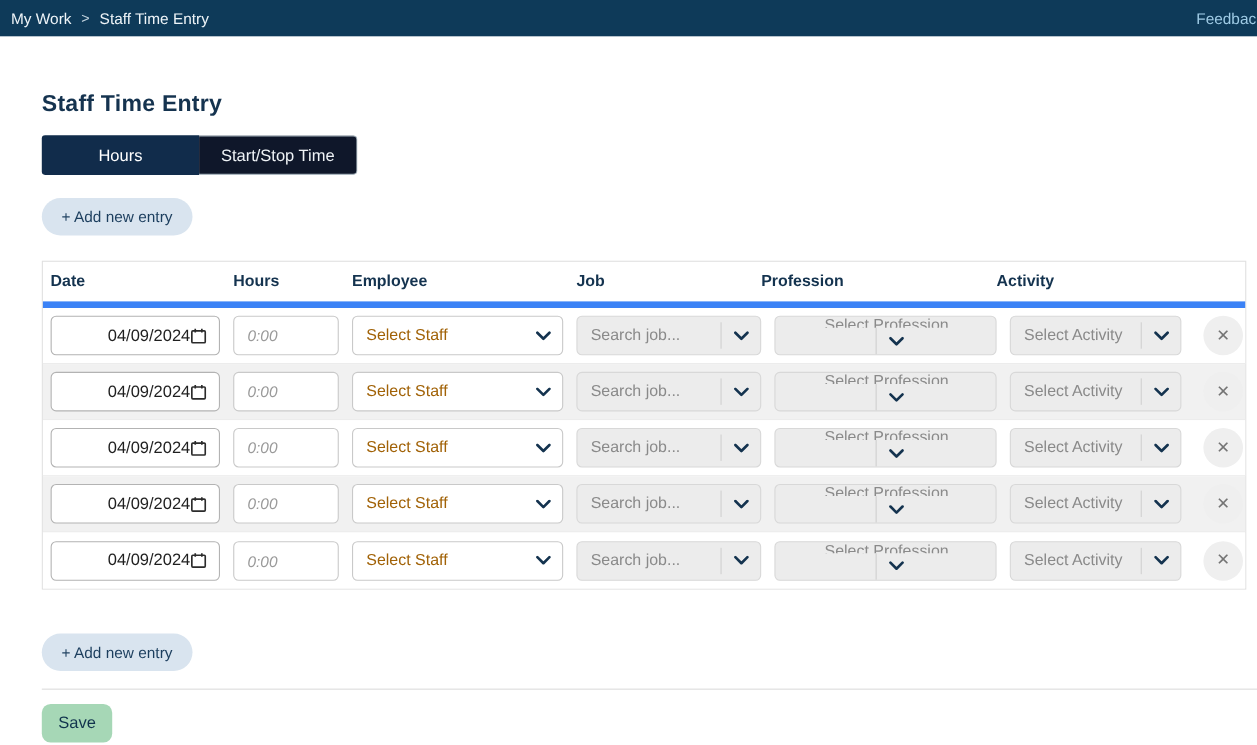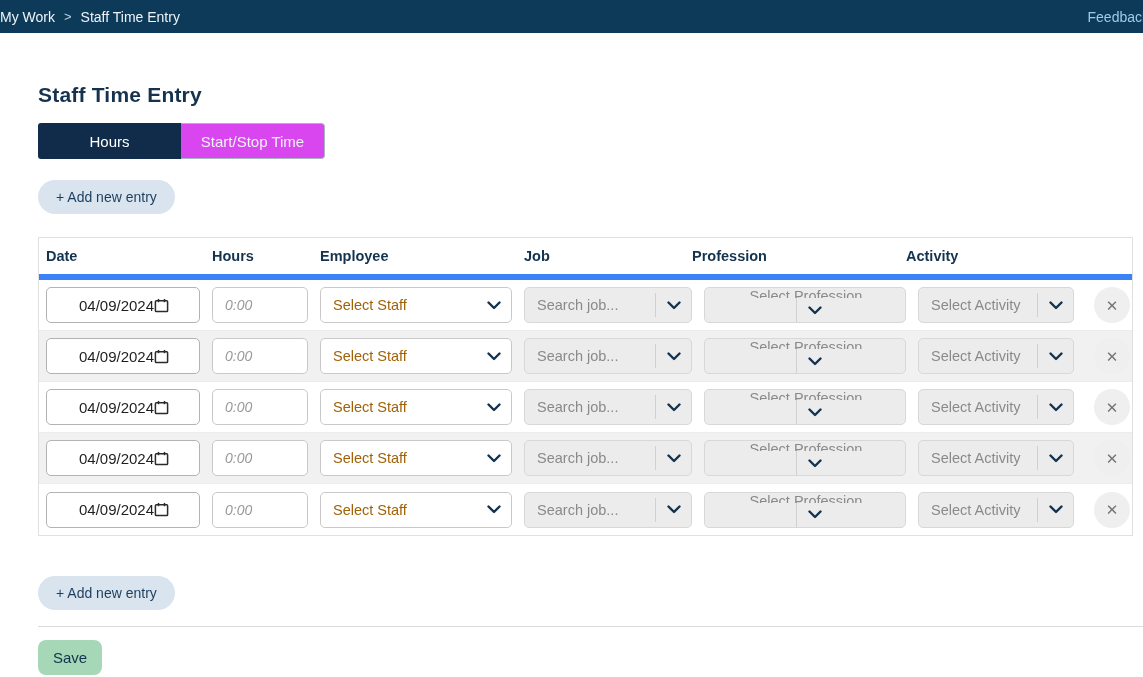--- a/index.html
+++ b/index.html
@@ -11,20 +11,21 @@
     position: relative;
   }
 
   
   .topbar {
     height: 33px;
     background: #0e3a59;
     display: flex;
     align-items: center;
     justify-content: space-between;
+    padding-left: 10px;
     font-size: 14px;
   }
   .breadcrumb { display: flex; align-items: center; gap: 9px; color: #eef4f8; }
   .breadcrumb .sep { color: #c2d3de; font-size: 13px; }
   .feedback-link { color: #9fcbe5; white-space: nowrap; margin-right: -6px; }
 
   
   .content { padding-left: 38px; }
 
   .page-title {
@@ -44,21 +45,21 @@
     justify-content: center;
     font-size: 15px;
     cursor: pointer;
   }
   .tab.active {
     background: #112c4b;
     color: #ffffff;
     border-radius: 3px 0 0 3px;
   }
   .tab.inactive {
-    background: #d946ef;
+    background: #0f172a;
     color: #eff3f6;
     border: 1px solid #a9b6bf;
     border-left: none;
     border-radius: 0 4px 4px 0;
     text-align: right;
   }
 
   
   .add-btn {
     display: inline-block;
@@ -133,21 +134,21 @@
 
   .field { margin-right: 12px; height: 36px; border-radius: 5px; }
 
   
   .date-field {
     width: 154px;
     border: 1px solid #b3b3b3;
     background: #fff;
     display: flex;
     align-items: center;
-    justify-content: center;
+    justify-content: flex-end;
     padding: 0 11px 0 13px;
     font-size: 15px;
     color: #1f1f1f;
     cursor: text;
   }
   .cal-icon { display: flex; align-items: center; cursor: pointer; }
 
   
   .hours-input {
     width: 96px;

